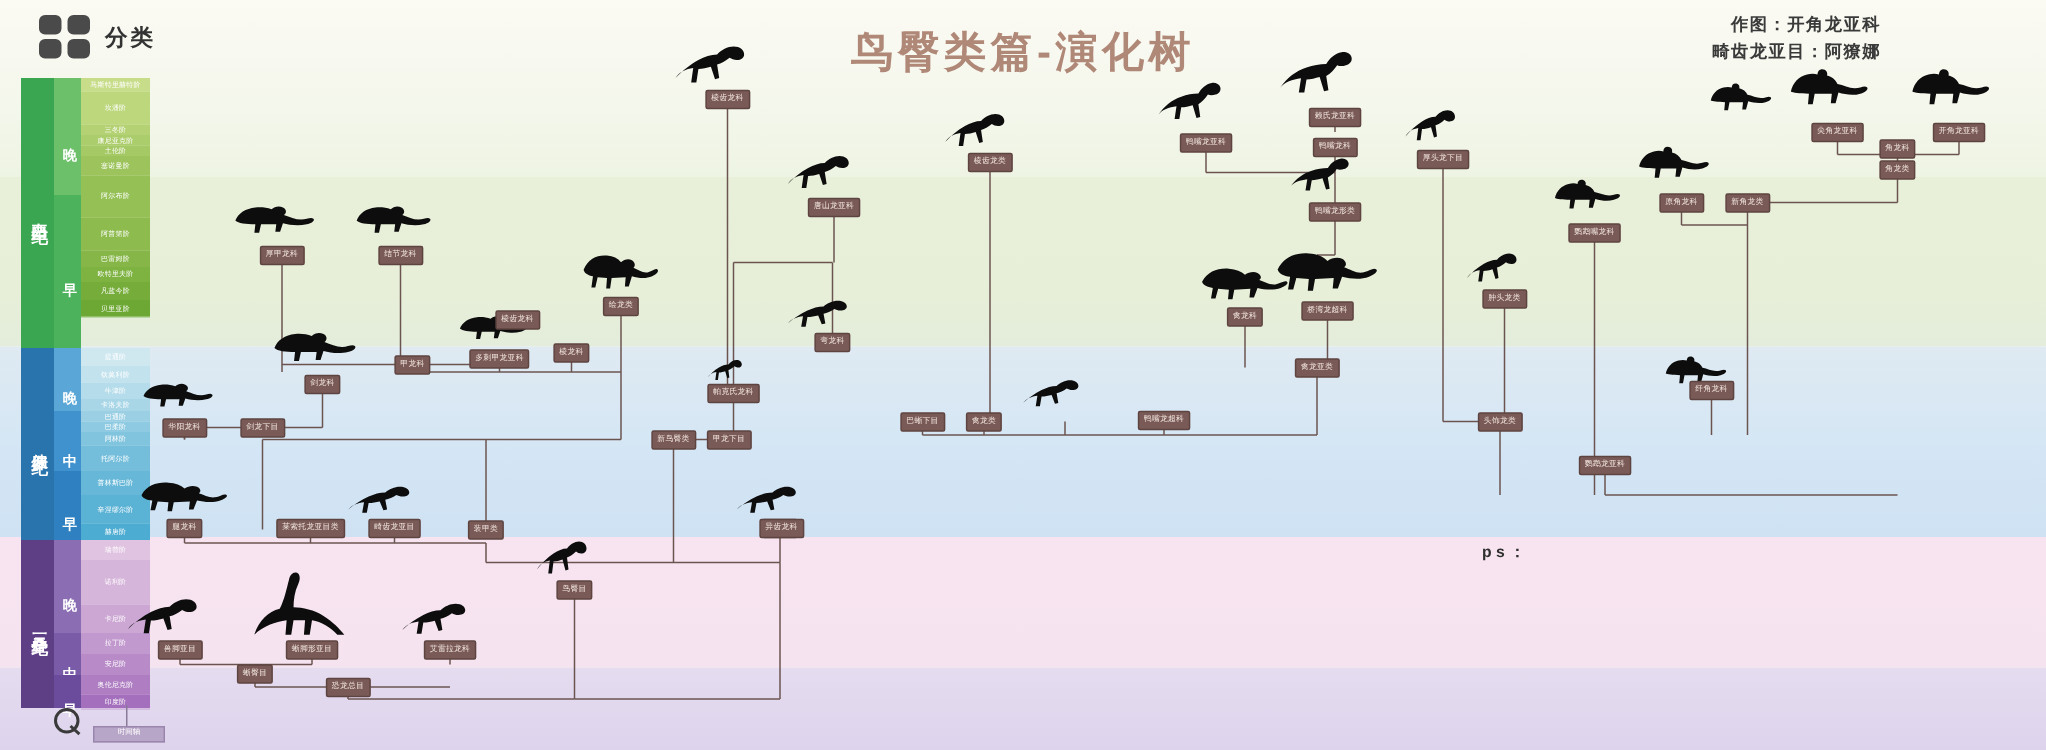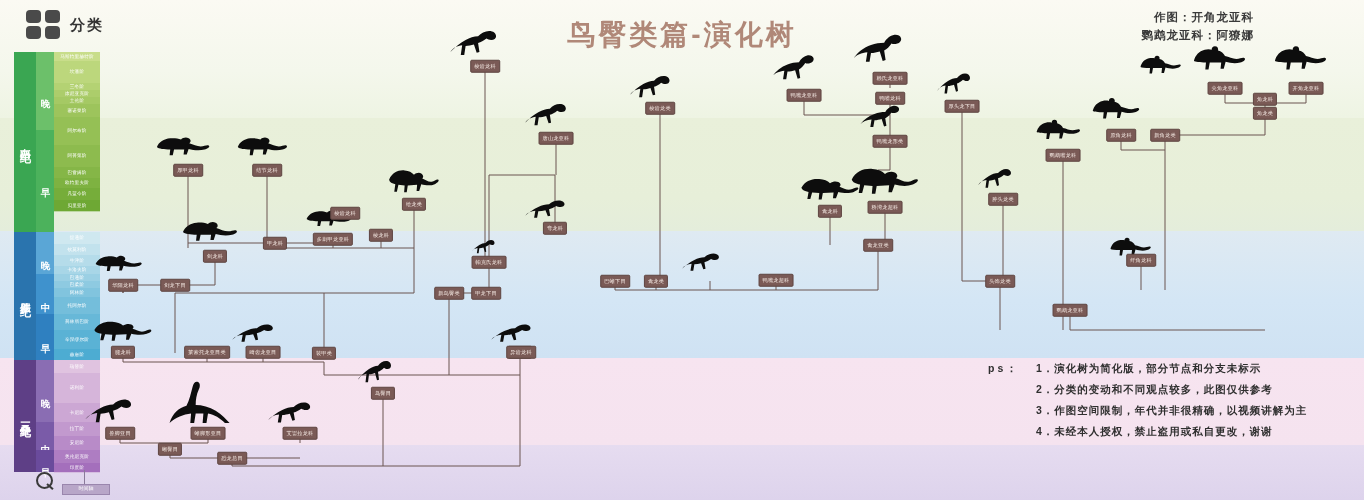--- a/index.html
+++ b/index.html
@@ -84,21 +84,21 @@
       <i></i>
       <i></i>
       <i></i>
   </div>
   <div id="cat-label">分类</div>
 
   <div id="main-title">鸟臀类篇-演化树</div>
 
   <div id="credits">
     <div>作图：开角龙亚科</div>
-    <div>鹦鹉龙亚科：阿獠娜</div>
+    <div>畸齿龙亚目：阿獠娜</div>
   </div>
 
   <div id="timeline">
       <div class="era" style="top: 0px; height: 180px; background: rgb(58, 166, 82);">白垩纪</div>
       <div class="era" style="top: 180px; height: 128px; background: rgb(42, 116, 174);">侏罗纪</div>
       <div class="era" style="top: 308px; height: 112px; background: rgb(94, 63, 134);">三叠纪</div>
       <div class="epoch" style="top: 0px; height: 78px; background: rgb(108, 192, 106);">晚</div>
       <div class="epoch" style="top: 78px; height: 102px; background: rgb(76, 178, 92);">早</div>
       <div class="epoch" style="top: 180px; height: 42px; background: rgb(90, 166, 214);">晚</div>
       <div class="epoch" style="top: 222px; height: 40px; background: rgb(63, 146, 205);">中</div>
@@ -434,21 +434,15 @@
       <div class="node" style="left: 300px; top: 433px;">艾雷拉龙科</div>
       <div class="node" style="left: 170px; top: 449px;">蜥臀目</div>
       <div class="node" style="left: 232px; top: 458px;">恐龙总目</div>
       <div class="node" style="left: 383px; top: 393px;">鸟臀目</div>
       <div class="node" style="left: 521px; top: 352px;">异齿龙科</div>
       <div class="node" style="left: 345px; top: 213px;">棱齿龙科</div>
     </div>
 
   <div id="ps">
     <span class="ps-head">ps：</span>
-    <div class="ps-list">
-        <div class="ps-item">1．演化树为简化版，部分节点和分支未标示</div>
-        <div class="ps-item">2．分类的变动和不同观点较多，此图仅供参考</div>
-        <div class="ps-item">3．作图空间限制，年代并非很精确，以视频讲解为主</div>
-        <div class="ps-item">4．未经本人授权，禁止盗用或私自更改，谢谢</div>
-      </div>
   </div>
 
 </div>
 
 </body></html>

